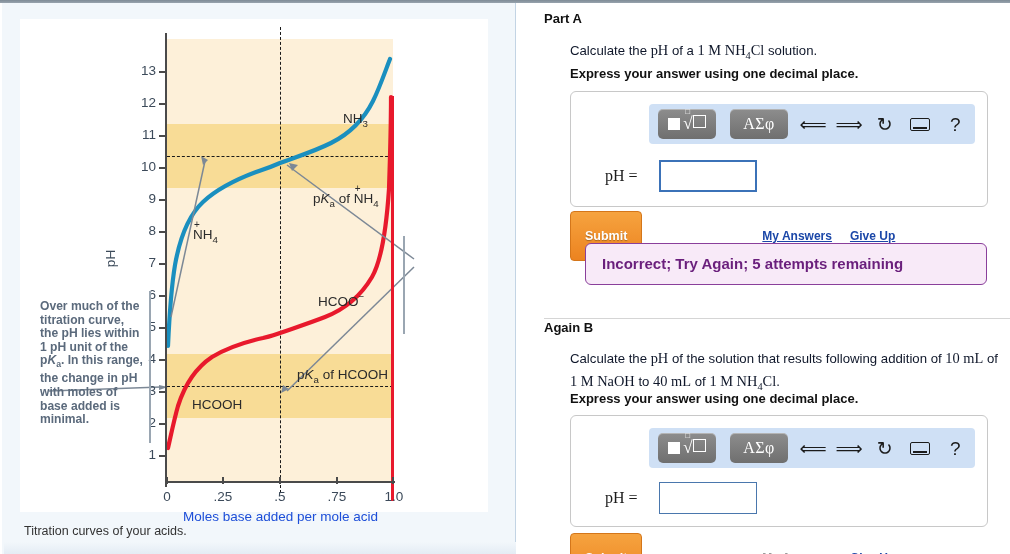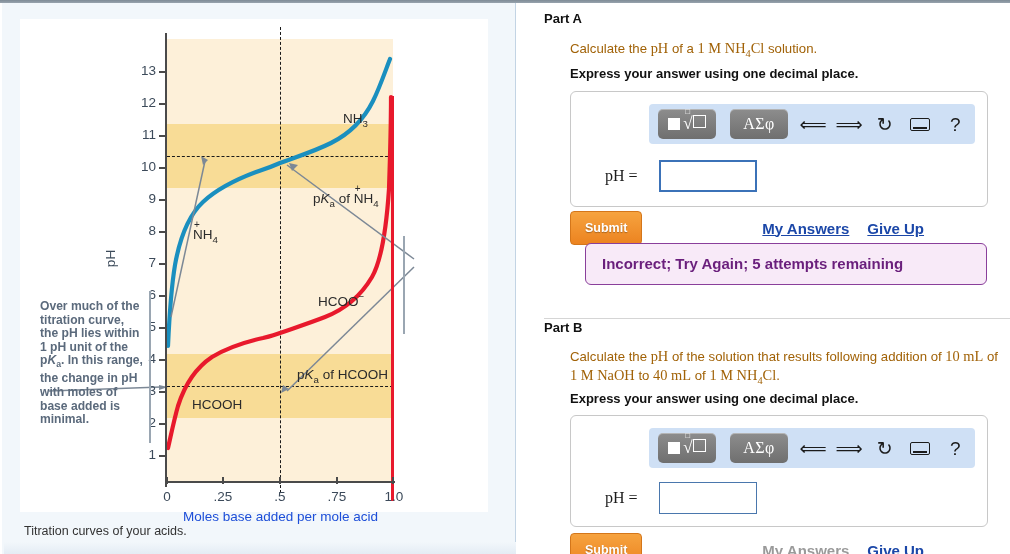--- a/index.html
+++ b/index.html
@@ -159,21 +159,21 @@
   
   .q-panel {
     position: absolute; left: 518px; top: 3px;
     width: 492px; height: 551px;
     background: #ffffff;
   }
   .part-title {
     font-size: 13px; font-weight: bold; color: #111111;
   }
   .q-text {
-    font-size: 13.2px; color: #a16207; line-height: 18px;
+    font-size: 13.2px; color: #0f172a; line-height: 23px;
   }
   .q-text .mathit {
     font-family: "Liberation Serif", serif; font-size: 14.4px;
   }
   .q-strong {
     font-size: 13px; font-weight: bold; color: #111111;
   }
 
   .answer-box {
     border: 1px solid #c8c8c8; border-radius: 6px;
@@ -245,26 +245,26 @@
   }
   .answer-input.thin { border: 1px solid #4a77ad; }
 
   .submit-btn {
     background: linear-gradient(#f6a33f, #ec8320);
     border: 1px solid #d4761a;
     border-radius: 4px;
     color: #ffffff;
     font-weight: bold;
     font-size: 12.5px;
-    padding: 9px 14px;
+    padding: 17px 14px;
     text-shadow: 0 1px 1px rgba(0,0,0,.3);
     cursor: pointer;
   }
   .link {
-    color: #1b47a8; font-size: 15px; font-weight: bold;
+    color: #1b47a8; font-size: 12px; font-weight: bold;
     text-decoration: underline; cursor: pointer;
   }
   .link.disabled {
     color: #9a9a9a; text-decoration: none; cursor: default;
   }
   .actions { display: flex; align-items: center; }
 
   .feedback {
     border: 1.6px solid #8a3f9b;
     background: #f8eaf8;
@@ -427,21 +427,21 @@
       <span class="link" style="margin-left:120px">My Answers</span>
       <span class="link" style="margin-left:18px">Give Up</span>
     </div>
 
     <div class="feedback" style="position:absolute;left:67px;top:240px;width:402px;height:42px;display:flex;align-items:flex-end">
       <span>Incorrect; Try Again; 5 attempts remaining</span>
     </div>
 
     <hr class="hr" style="position:absolute;left:26px;top:307px;width:466px">
 
-    <div style="position:absolute;left:26px;top:317px" class="part-title">Part B</div>
+    <div style="position:absolute;left:26px;top:317px" class="part-title">Again B</div>
 
     <div style="position:absolute;left:52px;top:344px;width:442px" class="q-text">Calculate the <span class="mathit">pH</span> of the solution that results following addition of <span class="mathit">10&nbsp;mL</span> of <span class="mathit">1&nbsp;M&nbsp;NaOH</span> to <span class="mathit">40&nbsp;mL</span> of <span class="mathit">1&nbsp;M&nbsp;NH<sub>4</sub>Cl</span>.</div>
 
     <div style="position:absolute;left:52px;top:388px" class="q-strong">Express your answer using one decimal place.</div>
 
     <div class="answer-box" style="position:absolute;left:52px;top:412px;width:418px;height:112px">
       <div class="mathbar" style="margin:12px 0 0 78px">
         <div class="mbtn mbtn-sqrt">
           <span class="sq-box"></span>
           <span class="radic"><span class="tiny">□</span>√<span class="hollow"></span></span>

